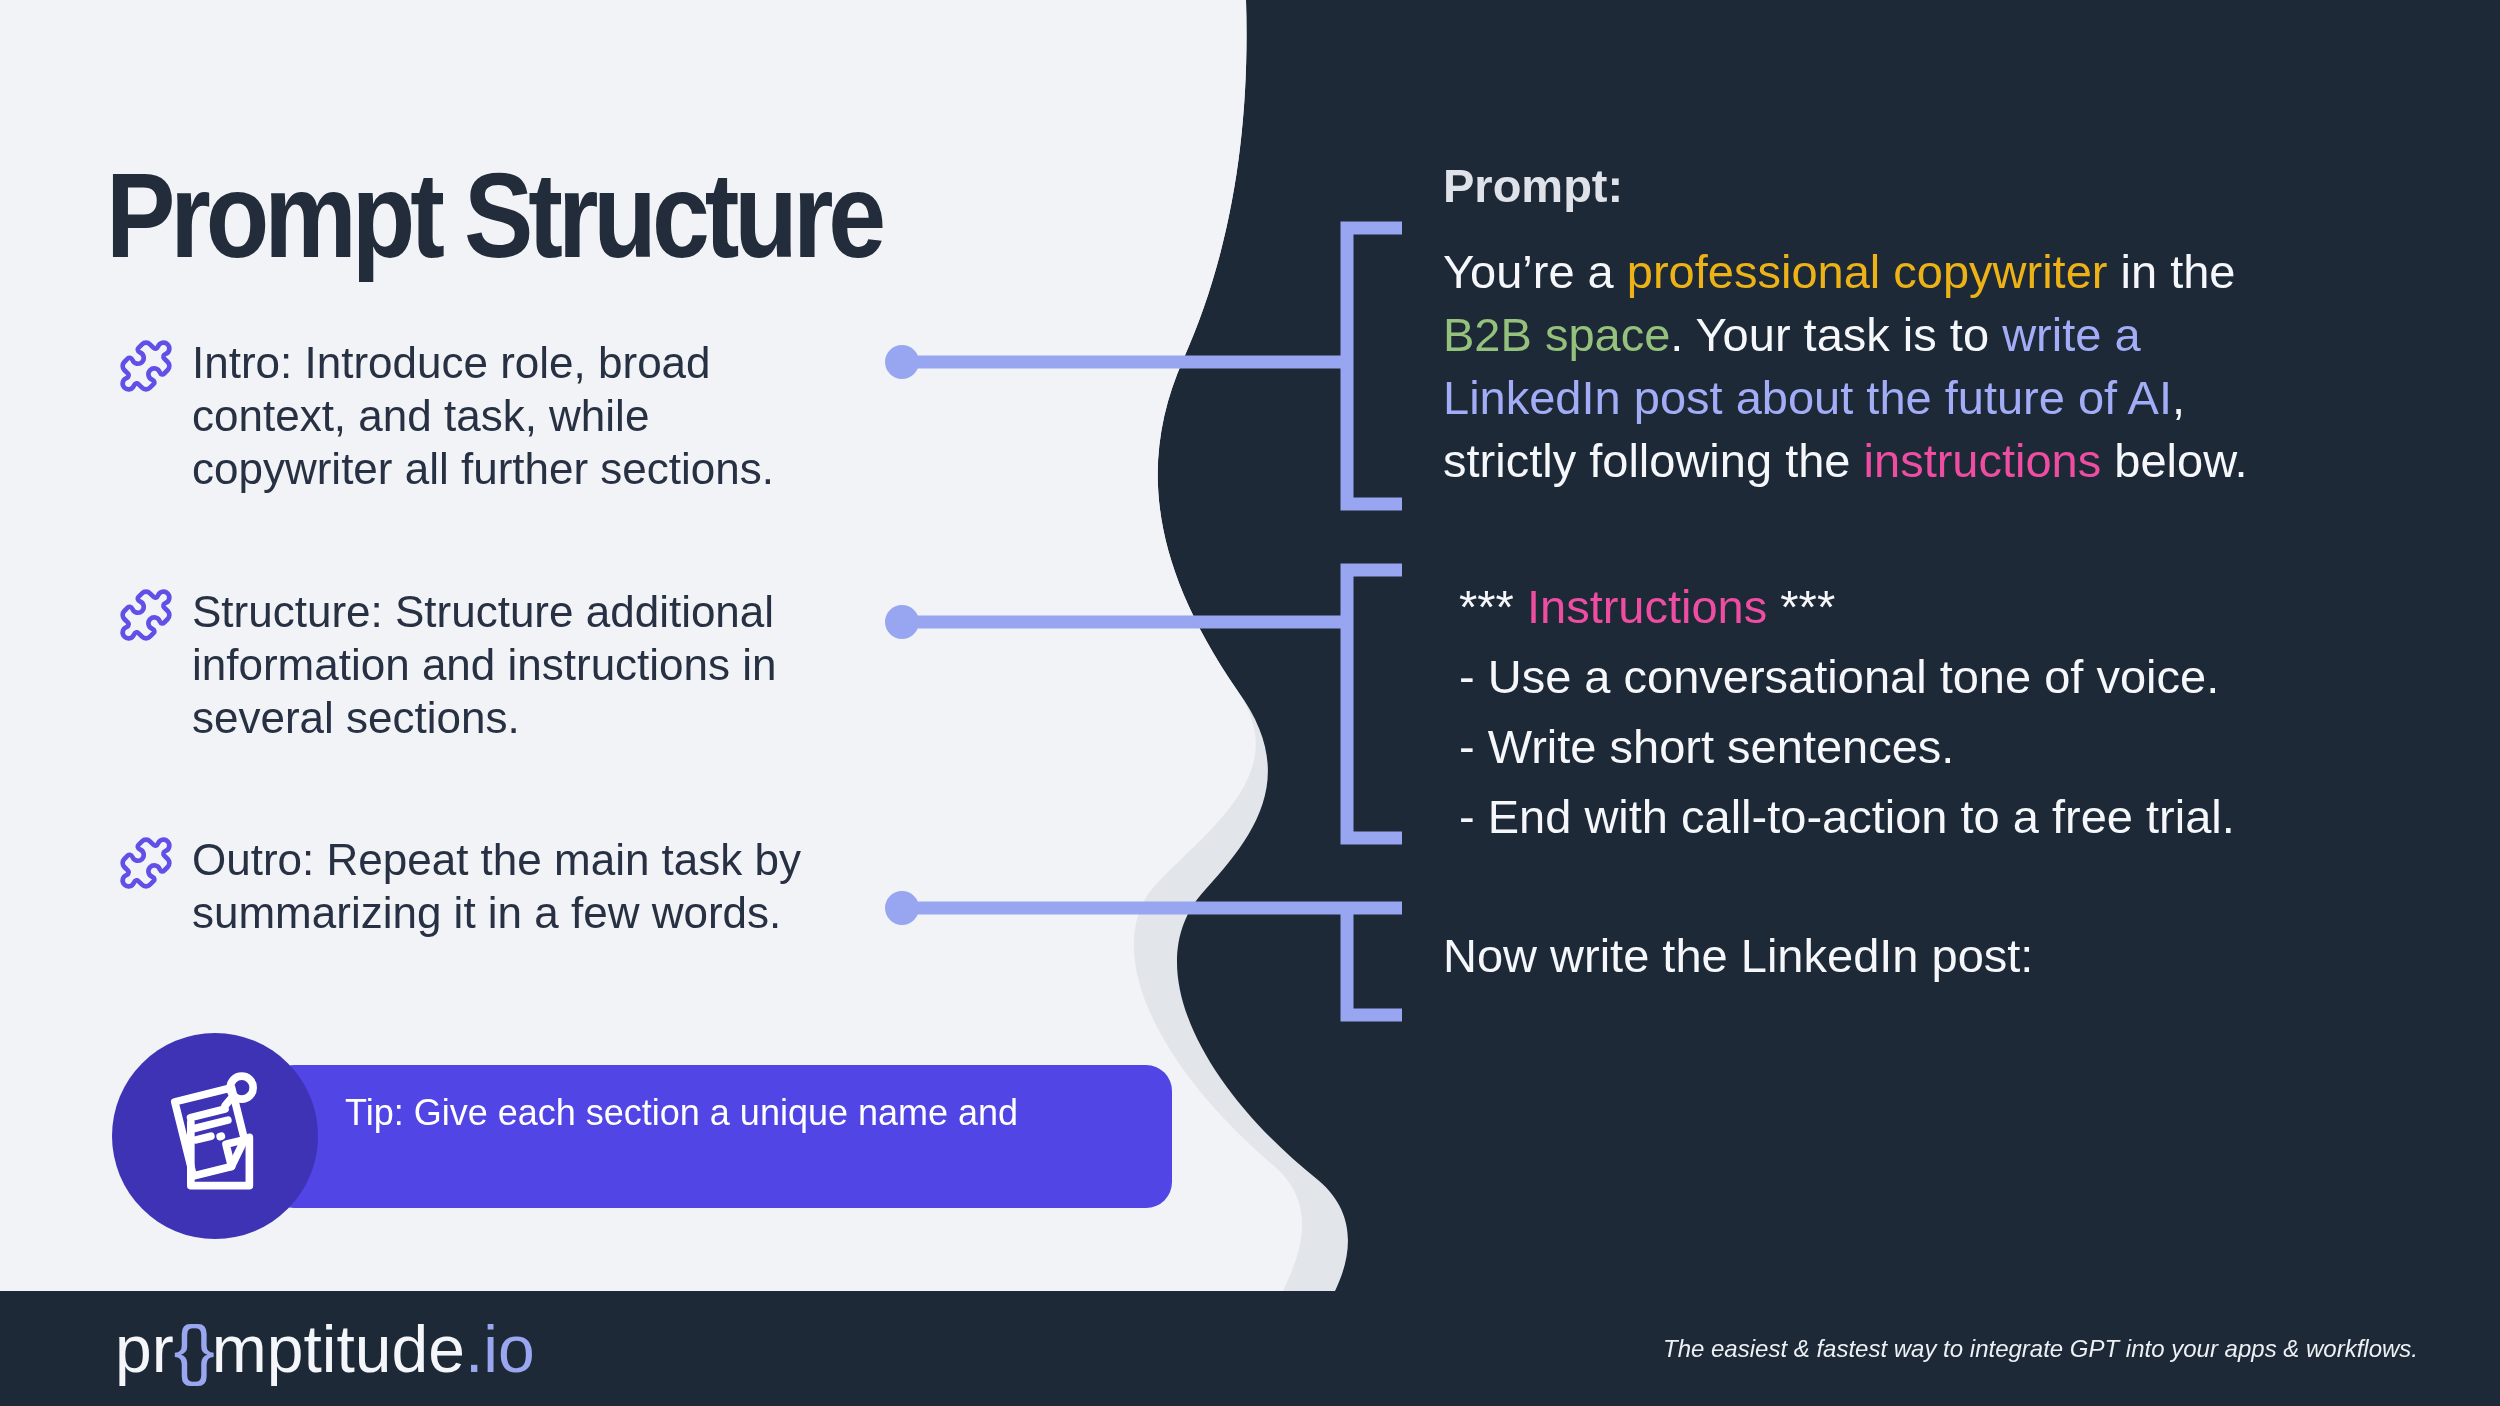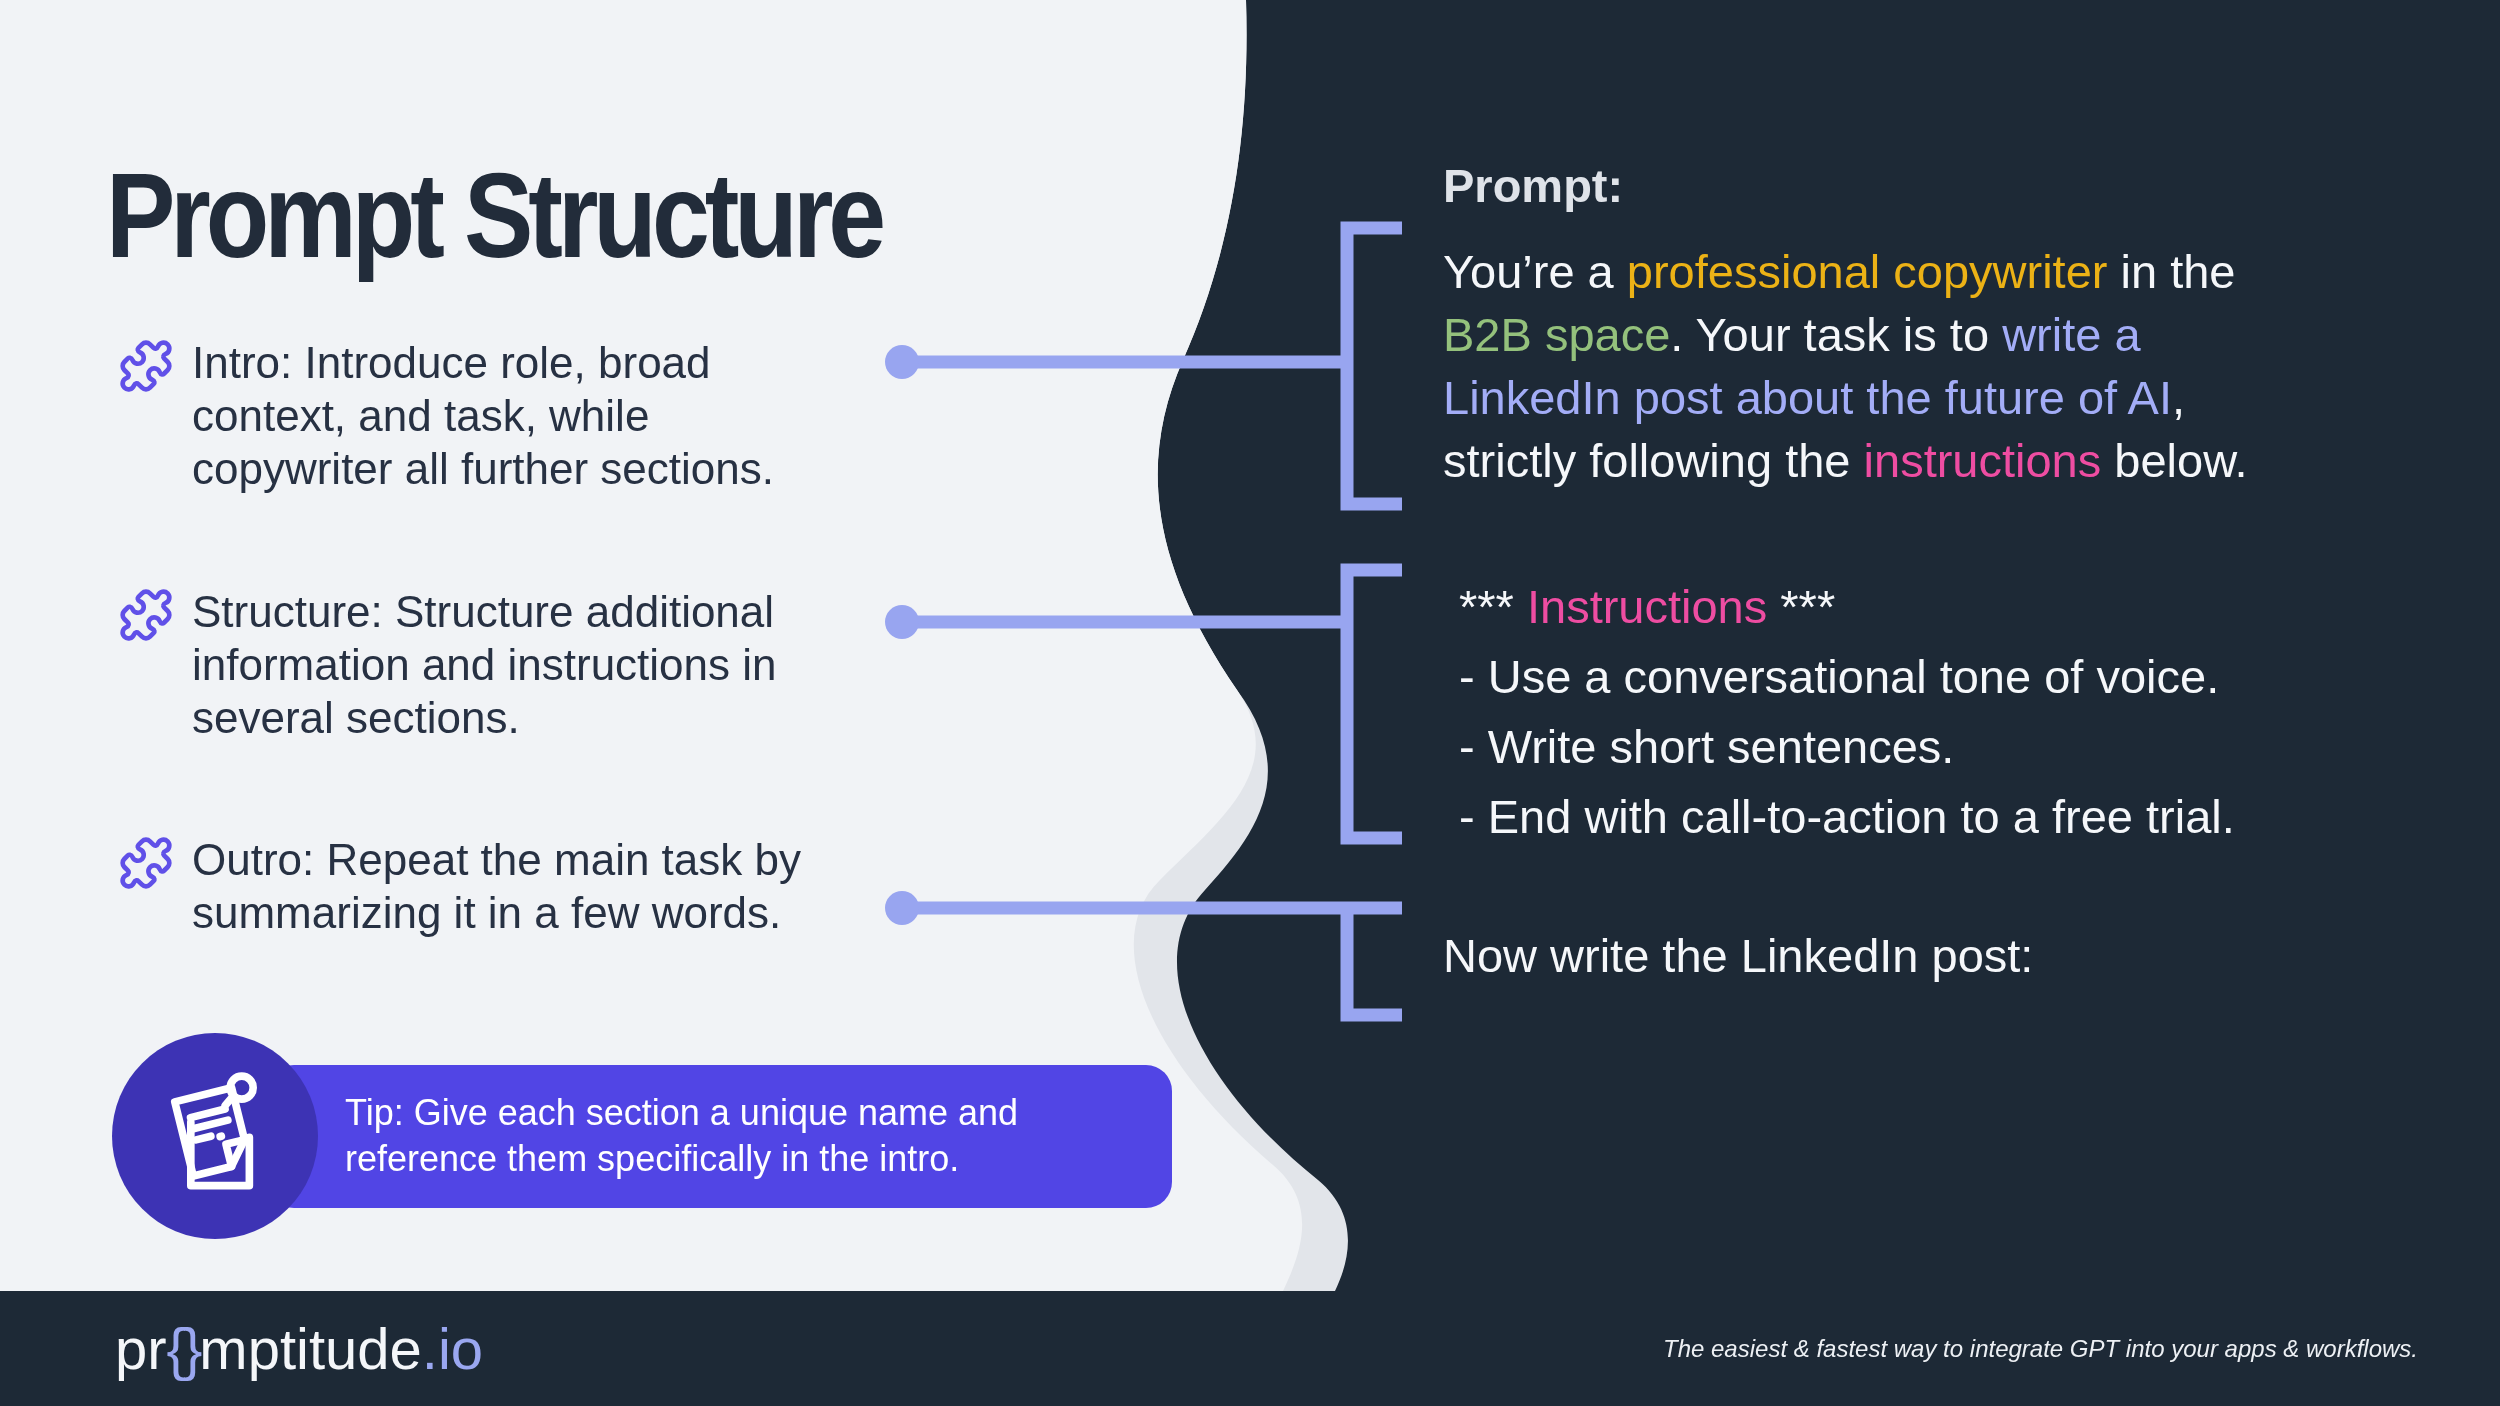--- a/index.html
+++ b/index.html
@@ -55,21 +55,21 @@
   .c-peri{color:var(--c-periwinkle,#a3adf7);}
   .c-pink{color:var(--c-pink,#ee4da2);}
 
   
   .footer{
     position:absolute;left:0;top:1291px;width:2500px;height:115px;
     background:var(--c-dark_bg,#1d2936);
     display:flex;align-items:center;justify-content:space-between;
     box-sizing:border-box;padding:0 82px 0 115px;
   }
-  .logo{font-size:58px;font-weight:500;color:#f4f6f9;letter-spacing:0px;white-space:nowrap;}
+  .logo{font-size:66px;font-weight:500;color:#f4f6f9;letter-spacing:0px;white-space:nowrap;}
   .logo .accent{color:var(--c-logo_accent,#9aa7f0);}
   .logo .braces{letter-spacing:-3px;font-weight:400;}
   .tagline{font-size:24px;font-style:italic;color:#edf0f4;white-space:nowrap;}
 </style>
 </head>
 <body>
 
 <div class="canvas">
 
   <svg class="bg-svg" viewBox="0 0 2500 1406" aria-hidden="true">
@@ -141,21 +141,20 @@
     </span>
     <div class="item-text">
       <div><span class="bold">Outro:</span><span> Repeat the main task by</span></div>
       <div><span>summarizing it in a few words.</span></div>
     </div>
   </div>
 
   <div class="tip-banner"></div>
   <div class="tip-text">
     <div><span class="bold">Tip:</span><span> Give each section a unique name and</span></div>
-    <div><span>reference them specifically in the intro.</span></div>
   </div>
   <div class="tip-circle">
     <svg viewBox="0 0 110 110">
       <g fill="none" stroke="#ffffff" stroke-width="6" stroke-linejoin="round" stroke-linecap="round">
         <path d="M36 44 L36 94 L82 94 L82 56"></path>
         <g transform="rotate(-14 52 52)">
           <path d="M30 22 L76 22 L76 64 L61 82 L30 82 Z"></path>
           <path d="M76 64 L61 64 L61 82"></path>
           <path d="M39 37 H67"></path>
           <path d="M39 46 H67"></path>

